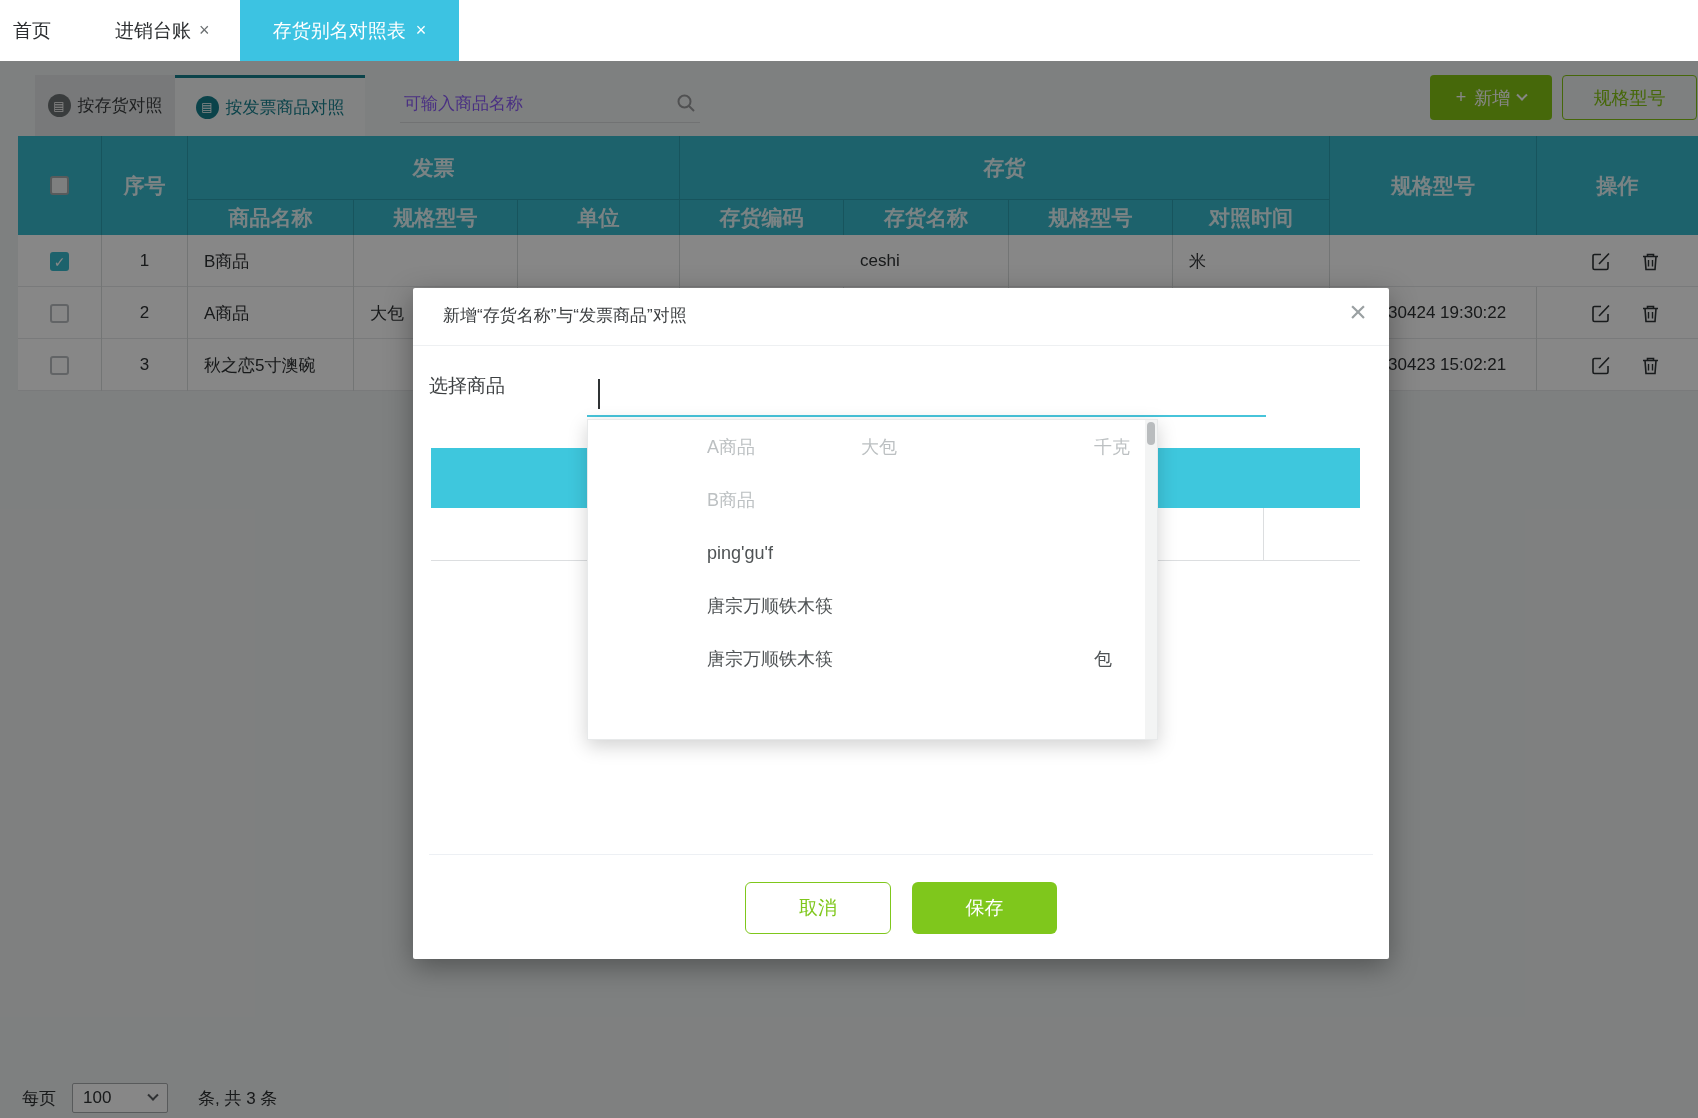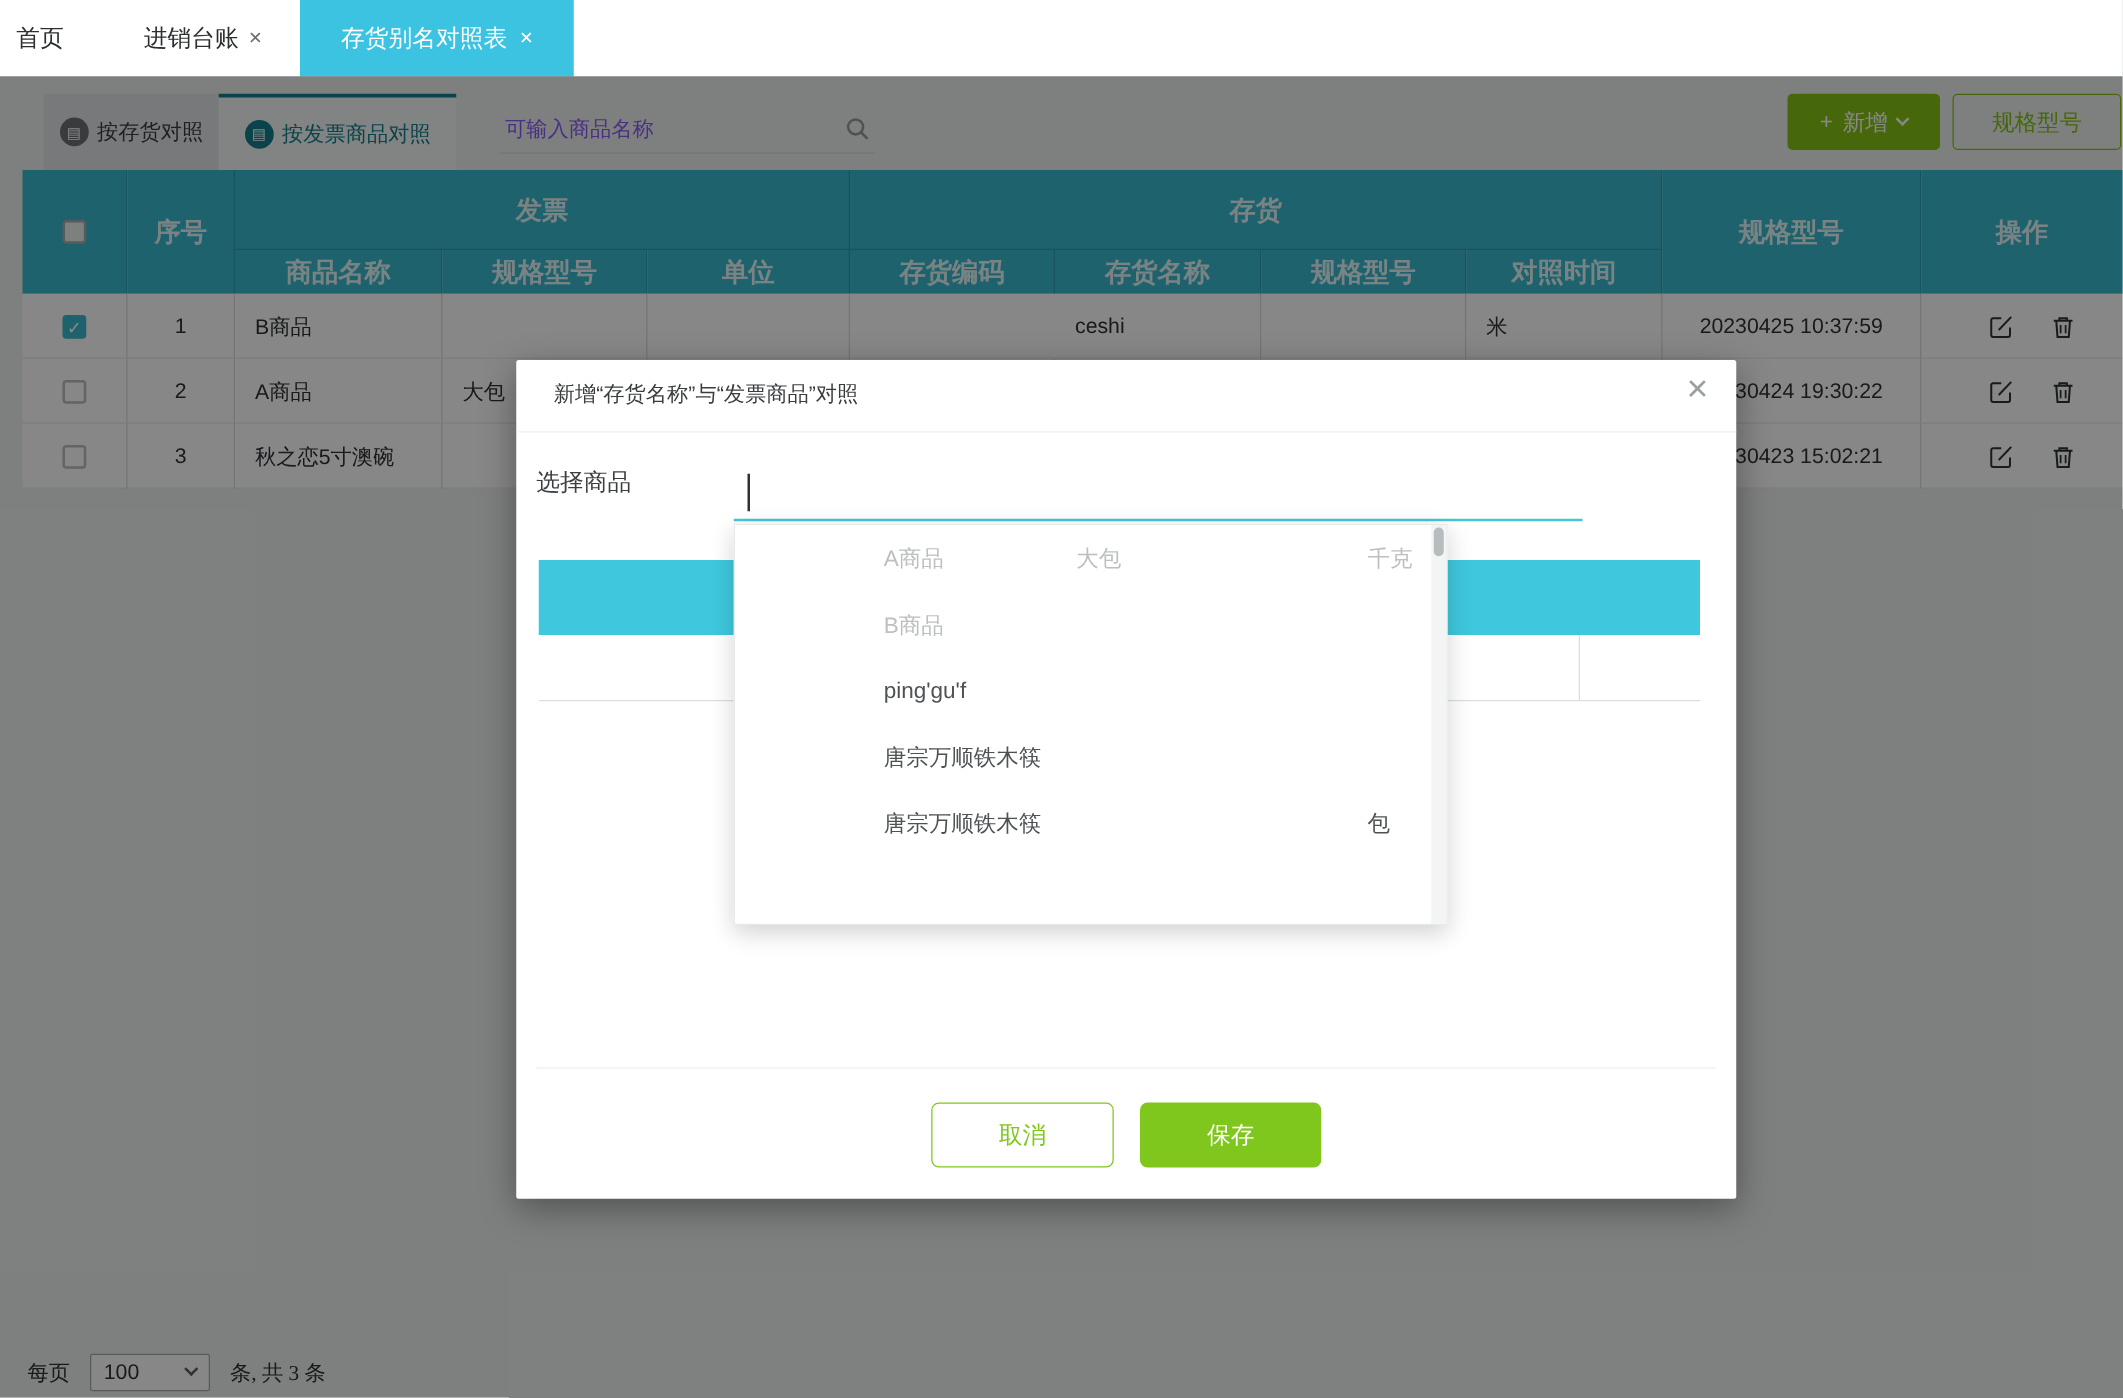--- a/index.html
+++ b/index.html
@@ -72,21 +72,21 @@
   .act-icons { display:flex; gap:30px; align-items:center; justify-content:center; width:100%; color:#2f3335; }
   .act-icons svg { cursor:pointer; }
 
   
   #pagination { position:absolute; left:0px; top:1019px; height:36px; display:flex; align-items:center;
     font-size:17px; color:#2e3133; }
   #pagination .lbl { margin-left:22px; }
   #pagesize { margin-left:16px; width:96px; height:30px; border:1px solid #a6abad; border-radius:2px;
     background:#fff; display:flex; align-items:center; justify-content:space-between; padding:0 10px; cursor:pointer; }
   #pagesize .chev { color:#5a5e60; }
-  #pagination .suffix { margin-left:16px;font-family:Liberation Serif, serif; }
+  #pagination .suffix { margin-left:30px; }
 
   
   #overlay { position:absolute; left:0; top:61px; width:1698px; height:1057px; background:rgba(0,0,0,.47); z-index:50; }
   #modal { position:absolute; left:413px; top:288px; width:976px; height:671px; background:#fff; border-radius:2px;
     box-shadow:0 8px 28px rgba(0,0,0,.35); z-index:60; }
   #modal-title { position:absolute; left:30px; top:16px; font-size:17px; color:#3a3d3f; }
   #modal-close { position:absolute; left:928px; top:4px; width:34px; height:40px; font-size:30px; color:#9aa0a2;
     display:flex; align-items:center; justify-content:center; cursor:pointer; }
   #modal-title-divider { position:absolute; left:0; top:57px; width:976px; height:1px; background:#eef0f2; }
   #select-label { position:absolute; left:16px; top:85px; font-size:19px; color:#3c3f41; }
@@ -182,21 +182,20 @@
       <div class="bcell center c-cb">
         <span class="cb checked">✓</span>
         </div>
       <div class="bcell center c-idx">1</div>
       <div class="bcell c-pn">B商品</div>
       <div class="bcell c-spec"></div>
       <div class="bcell c-unit"></div>
       <div class="bcell c-iname">ceshi</div>
       <div class="bcell c-ispec"></div>
       <div class="bcell c-sunit">米</div>
-      <div class="bcell center c-time">20230425 10:37:59</div>
       <div class="bcell c-act">
         <span class="act-icons">
           <svg width="19" height="19" viewBox="0 0 19 19">
               <path d="M16 10v6a1.5 1.5 0 0 1-1.5 1.5h-12A1.5 1.5 0 0 1 1 16V4a1.5 1.5 0 0 1 1.5-1.5H9" fill="none" stroke="currentColor" stroke-width="1.6"></path>
               <path d="M7 12 17 1.5" fill="none" stroke="currentColor" stroke-width="1.6"></path>
             </svg>
           <svg width="19" height="19" viewBox="0 0 19 19">
               <path d="M2 4.5h15M6.5 4.5v-2h6v2M4 4.5l1 13h9l1-13" fill="none" stroke="currentColor" stroke-width="1.6"></path>
               <path d="M7.5 8v6.5M11.5 8v6.5" stroke="currentColor" stroke-width="1.4"></path>
             </svg>

